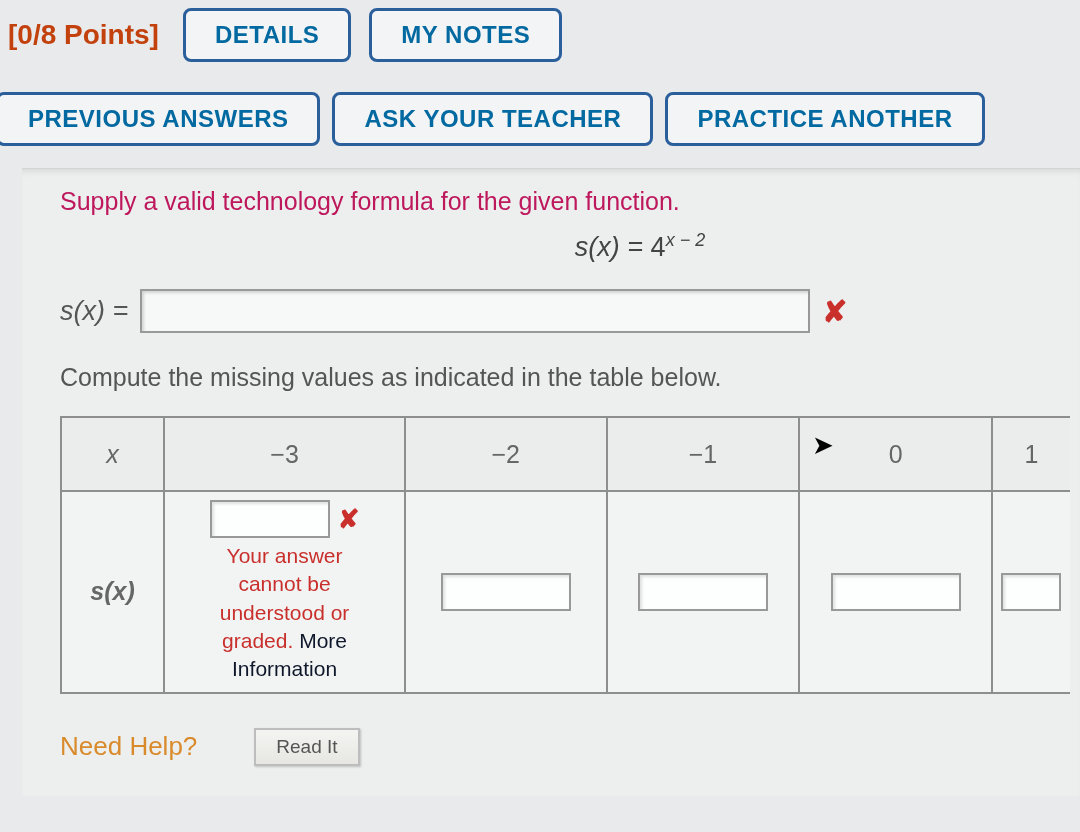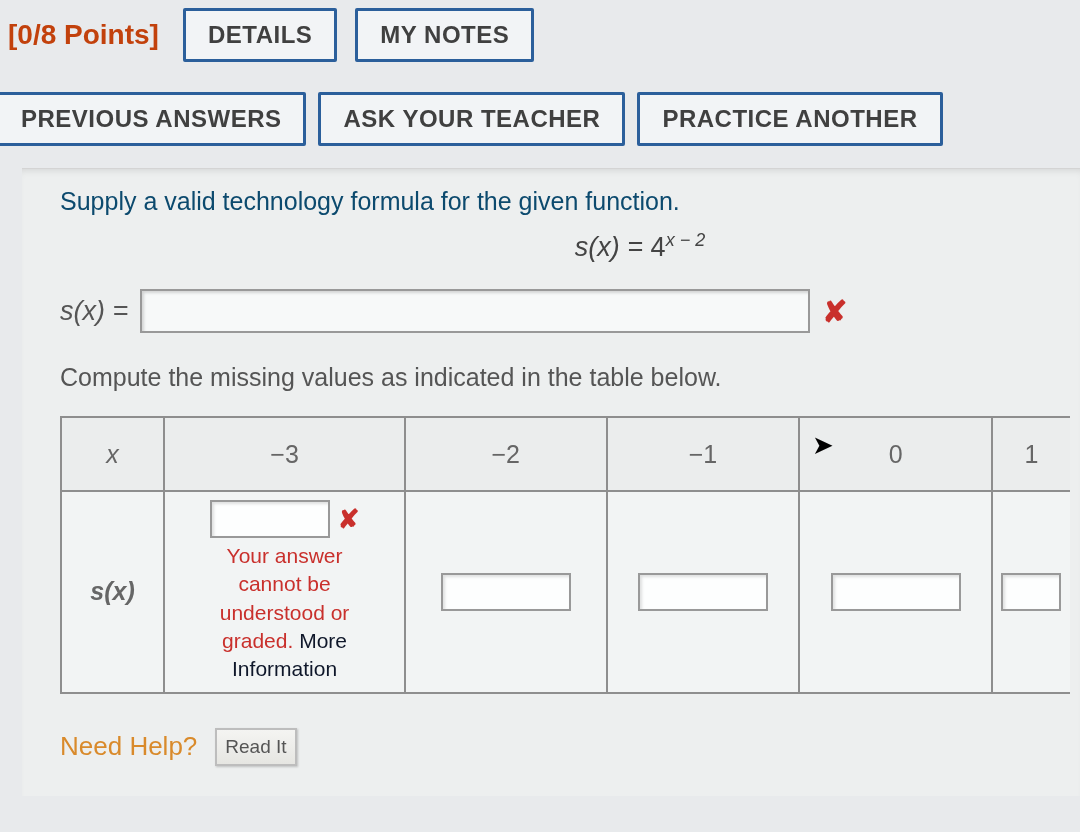--- a/index.html
+++ b/index.html
@@ -19,45 +19,45 @@
   }
   .points {
     font-size: 28px;
     font-weight: 700;
     color: #c2410c;
     padding-right: 6px;
   }
   .btn {
     border: 3px solid #2b5f9b;
     background: #f2f4f6;
-    color: #404040;
+    color: #0369a1;
     font-size: 24px;
     font-weight: 600;
-    padding: 10px 22px;
-    border-radius: 2px;
+    padding: 10px 29px;
+    border-radius: 8px;
     letter-spacing: 0.5px;
     cursor: pointer;
     white-space: nowrap;
   }
   .second-bar {
     display: flex;
     gap: 12px;
     padding: 22px 0 22px 0;
   }
   .second-bar .btn:first-child { margin-left: -4px; }
   .content {
     background: #edefef;
     margin: 0 0 0 22px;
     padding: 18px 10px 30px 38px;
     border-top: 1px solid #d4d4d4;
     box-shadow: inset 0 6px 8px -6px rgba(0,0,0,0.15);
   }
   .instr {
     font-size: 25px;
-    color: #0c4a6e;
+    color: #be185d;
     margin-bottom: 14px;
   }
   .formula {
     font-size: 27px;
     color: #444;
     margin-left: 150px;
     margin-bottom: 26px;
     font-style: italic;
     text-align: center;
   }
@@ -131,23 +131,24 @@
   .need-help {
     color: #d98a2b;
     font-size: 26px;
     font-weight: 500;
   }
   .readit {
     border: 2px solid #bdbdbd;
     background: linear-gradient(#f4f4f2,#e6e6e2);
     color: #555;
     font-size: 19px;
-    padding: 6px 8px;
+    padding: 6px 20px;
     box-shadow: 1px 1px 2px rgba(0,0,0,0.2);
     cursor:pointer;
+    margin-left:39px;
   }
   .cursor-arrow {
     position:absolute;
     left: 812px;
     top: 430px;
     font-size: 26px;
     color:#000;
     pointer-events:none;
   }
 </style>

